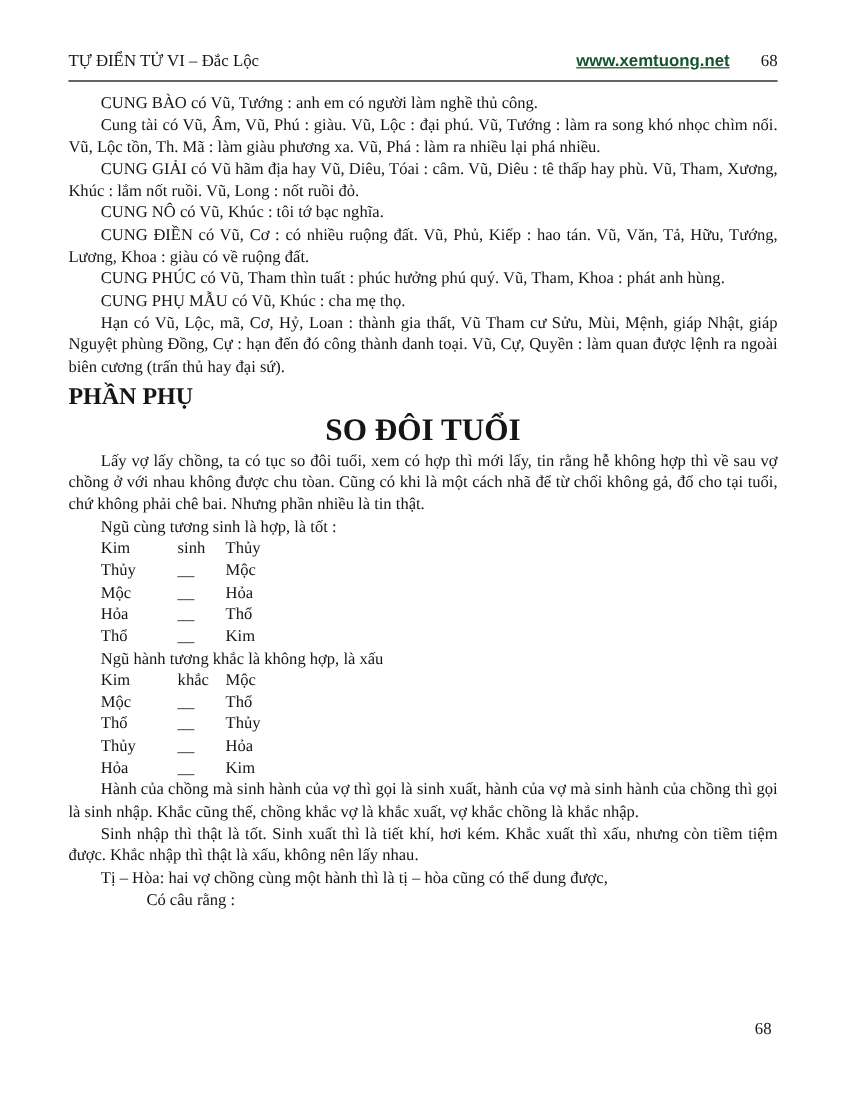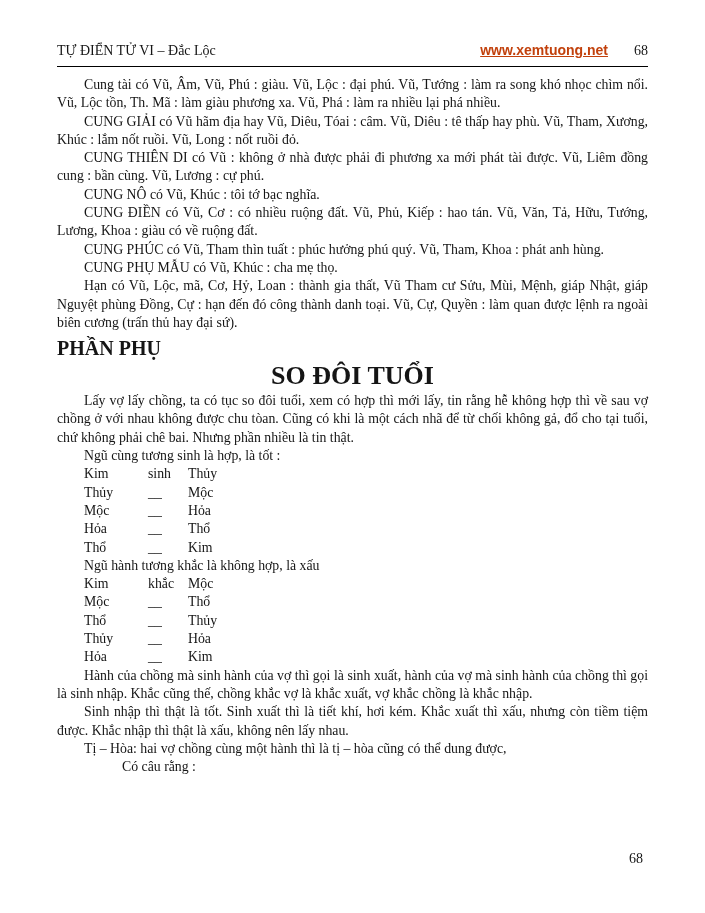--- a/index.html
+++ b/index.html
@@ -12,21 +12,21 @@
     color:#151515;
     font-family:"Liberation Serif","DejaVu Serif",serif;
     overflow:hidden;
   }
   .header{display:flex;justify-content:space-between;align-items:baseline;font-size:14px;gap:28px;}
   .header-title{white-space:nowrap;}
   .header-right{display:flex;align-items:baseline;gap:26px;}
   .header-link{
     font-family:"Liberation Sans","DejaVu Sans",sans-serif;
     font-weight:700;font-size:14px;
-    color:#c2410c;text-decoration:underline;cursor:pointer;
+    color:#14532d;text-decoration:underline;cursor:pointer;
   }
   .header-page{font-size:14px;}
   .divider{height:0;border-top:1.5px solid #000;margin:7px 0 9px 0;}
   .para{
     margin:0;font-size:13.8px;line-height:18.3px;
     text-align:justify;text-indent:27px;
   }
   .h-sub{margin:3px 0 0 0;font-size:20px;font-weight:700;line-height:26px;}
   .h-main{margin:0 0 1px 0;text-align:center;font-size:26px;font-weight:700;line-height:30px;}
   .fe-row{display:flex;padding-left:27px;font-size:13.8px;line-height:18.3px;justify-content:space-between;}
@@ -44,23 +44,23 @@
   <div class="header">
     <span class="header-title">TỰ ĐIỂN TỬ VI – Đắc Lộc</span>
     <span class="header-right">
       <a class="header-link">www.xemtuong.net</a>
       <span class="header-page">68</span>
     </span>
   </div>
 
   <div class="divider"></div>
 
+  <p class="para">CUNG BÀO có Vũ, Tướng : anh em có người làm nghề thủ công.</p>
   <p class="para">Cung tài có Vũ, Âm, Vũ, Phú : giàu. Vũ, Lộc : đại phú. Vũ, Tướng : làm ra song khó nhọc chìm nổi. Vũ, Lộc tồn, Th. Mã : làm giàu phương xa. Vũ, Phá : làm ra nhiều lại phá nhiều.</p>
   <p class="para">CUNG GIẢI có Vũ hãm địa hay Vũ, Diêu, Tóai : câm. Vũ, Diêu : tê thấp hay phù. Vũ, Tham, Xương, Khúc : lắm nốt ruồi. Vũ, Long : nốt ruồi đỏ.</p>
-  <p class="para">CUNG THIÊN DI có Vũ : không ở nhà được phải đi phương xa mới phát tài được. Vũ, Liêm đồng cung : bần cùng. Vũ, Lương : cự phú.</p>
   <p class="para">CUNG NÔ có Vũ, Khúc : tôi tớ bạc nghĩa.</p>
   <p class="para">CUNG ĐIỀN có Vũ, Cơ : có nhiều ruộng đất. Vũ, Phủ, Kiếp : hao tán. Vũ, Văn, Tả, Hữu, Tướng, Lương, Khoa : giàu có về ruộng đất.</p>
   <p class="para">CUNG PHÚC có Vũ, Tham thìn tuất : phúc hưởng phú quý. Vũ, Tham, Khoa : phát anh hùng.</p>
   <p class="para">CUNG PHỤ MẪU có Vũ, Khúc : cha mẹ thọ.</p>
   <p class="para">Hạn có Vũ, Lộc, mã, Cơ, Hỷ, Loan : thành gia thất, Vũ Tham cư Sửu, Mùi, Mệnh, giáp Nhật, giáp Nguyệt phùng Đồng, Cự : hạn đến đó công thành danh toại. Vũ, Cự, Quyền : làm quan được lệnh ra ngoài biên cương (trấn thủ hay đại sứ).</p>
 
   <h2 class="h-sub">PHẦN PHỤ</h2>
   <h1 class="h-main">SO ĐÔI TUỔI</h1>
 
   <p class="para">Lấy vợ lấy chồng, ta có tục so đôi tuổi, xem có hợp thì mới lấy, tin rằng hễ không hợp thì về sau vợ chồng ở với nhau không được chu tòan. Cũng có khi là một cách nhã để từ chối không gả, đổ cho tại tuổi, chứ không phải chê bai. Nhưng phần nhiều là tin thật.</p>

